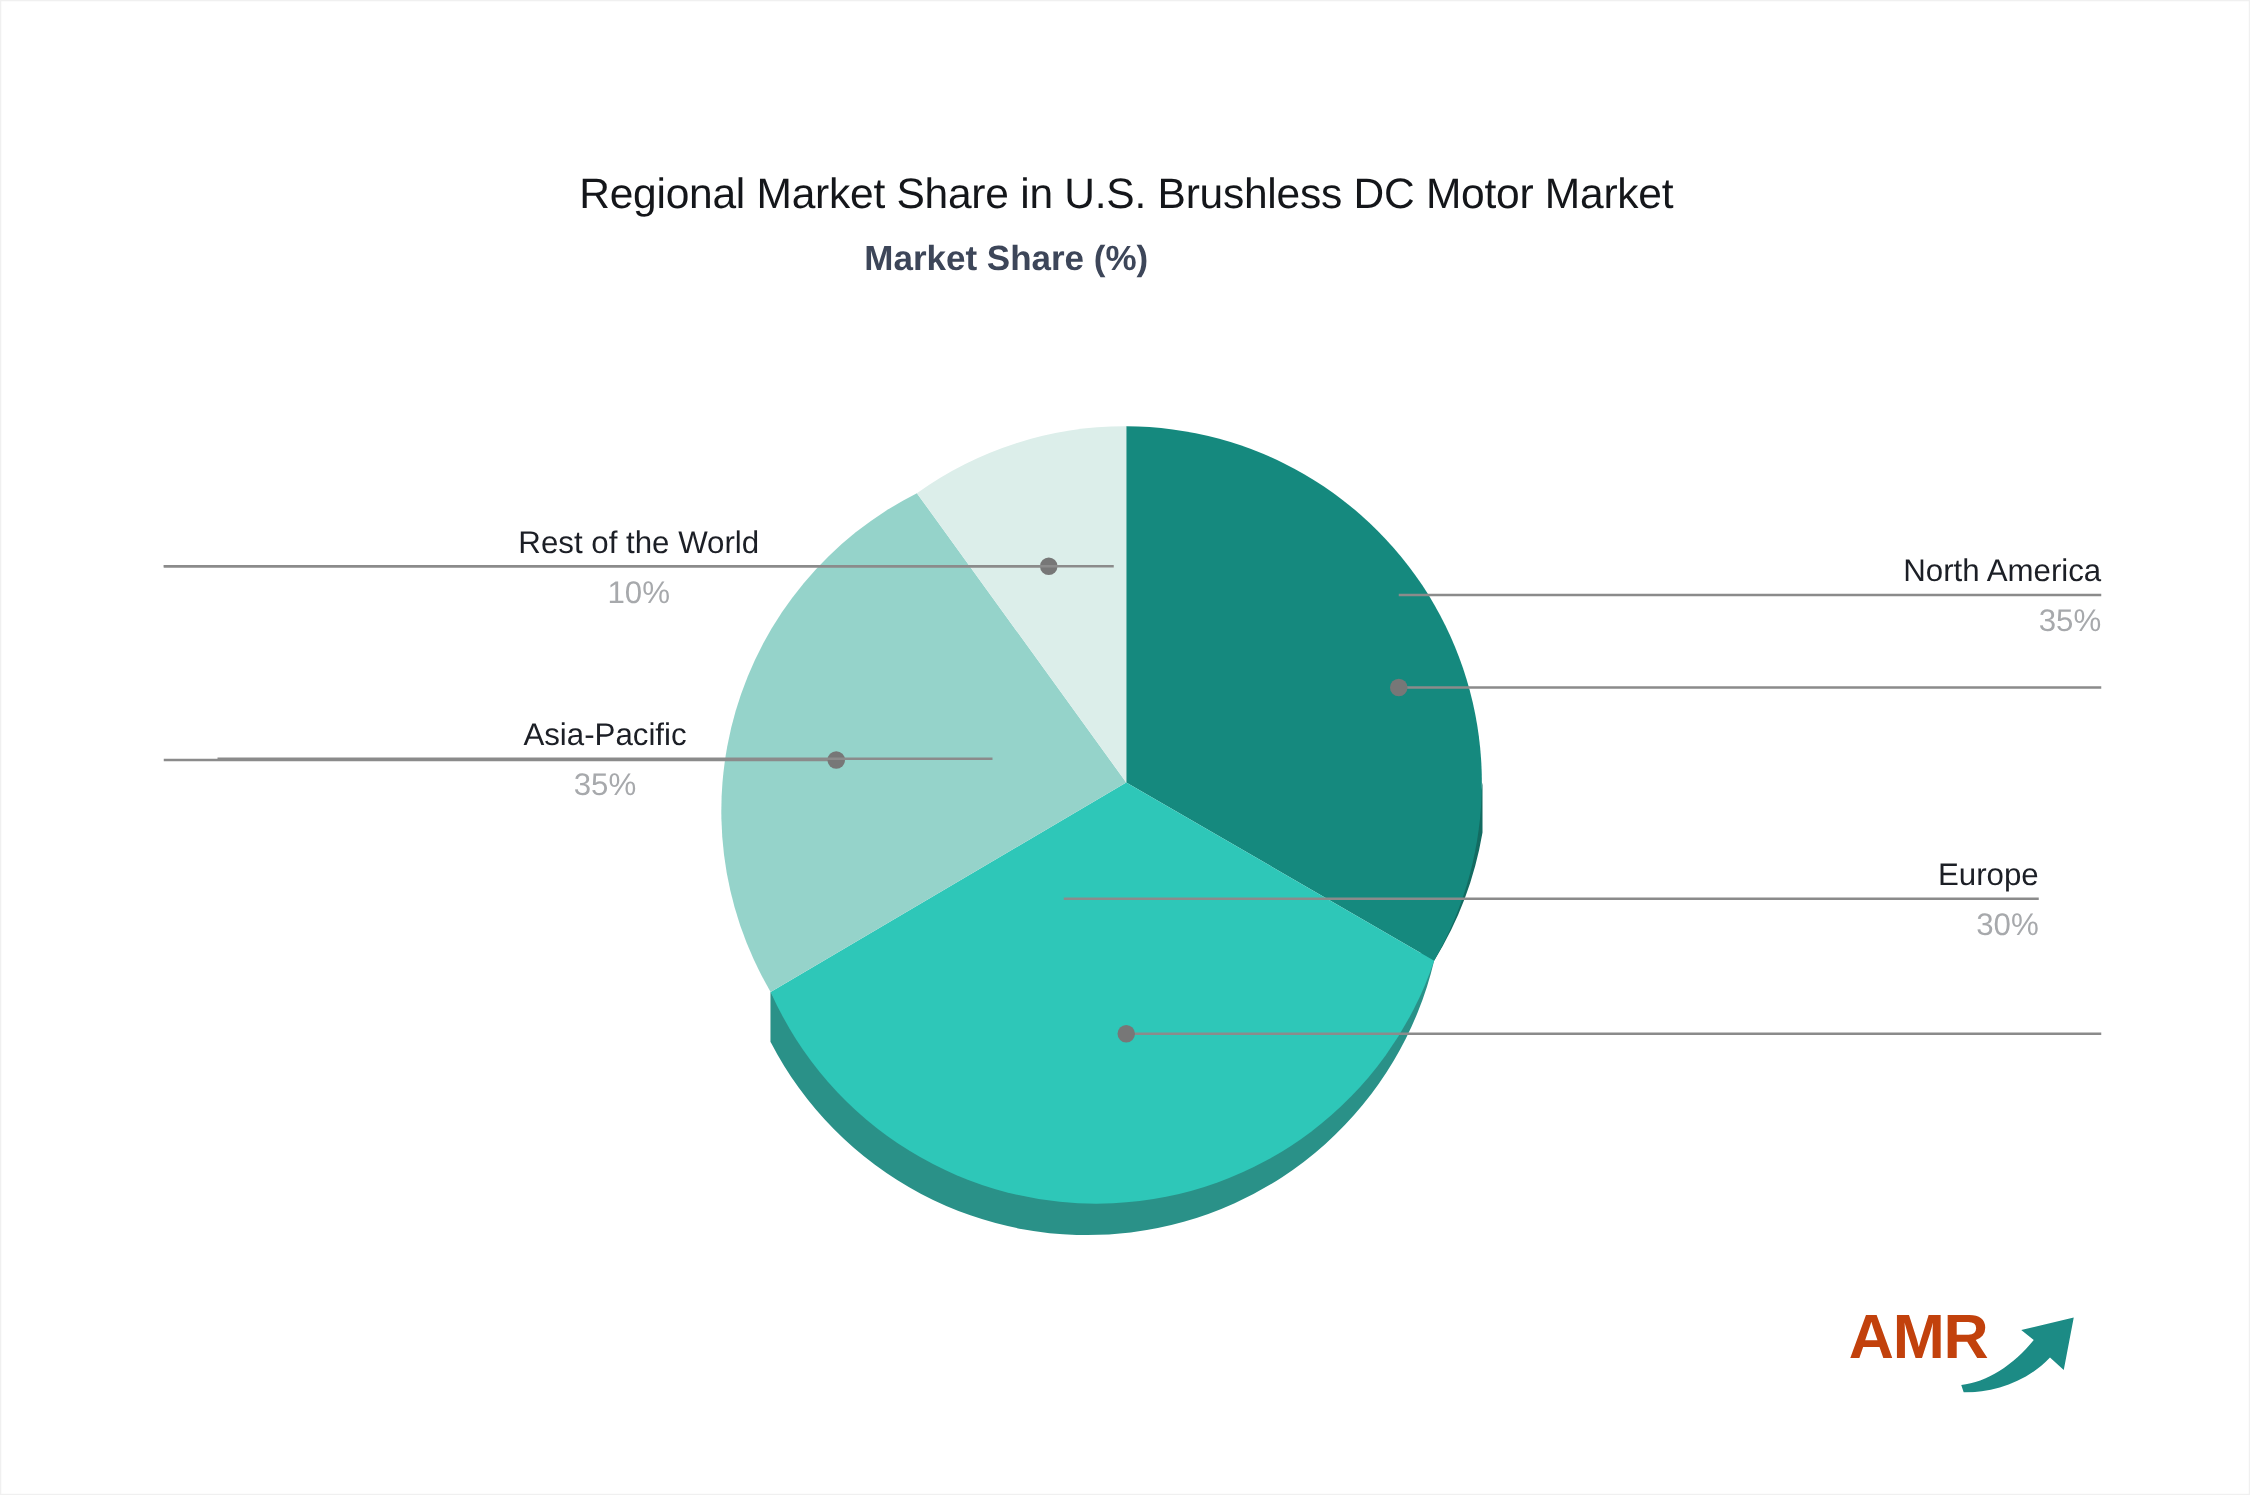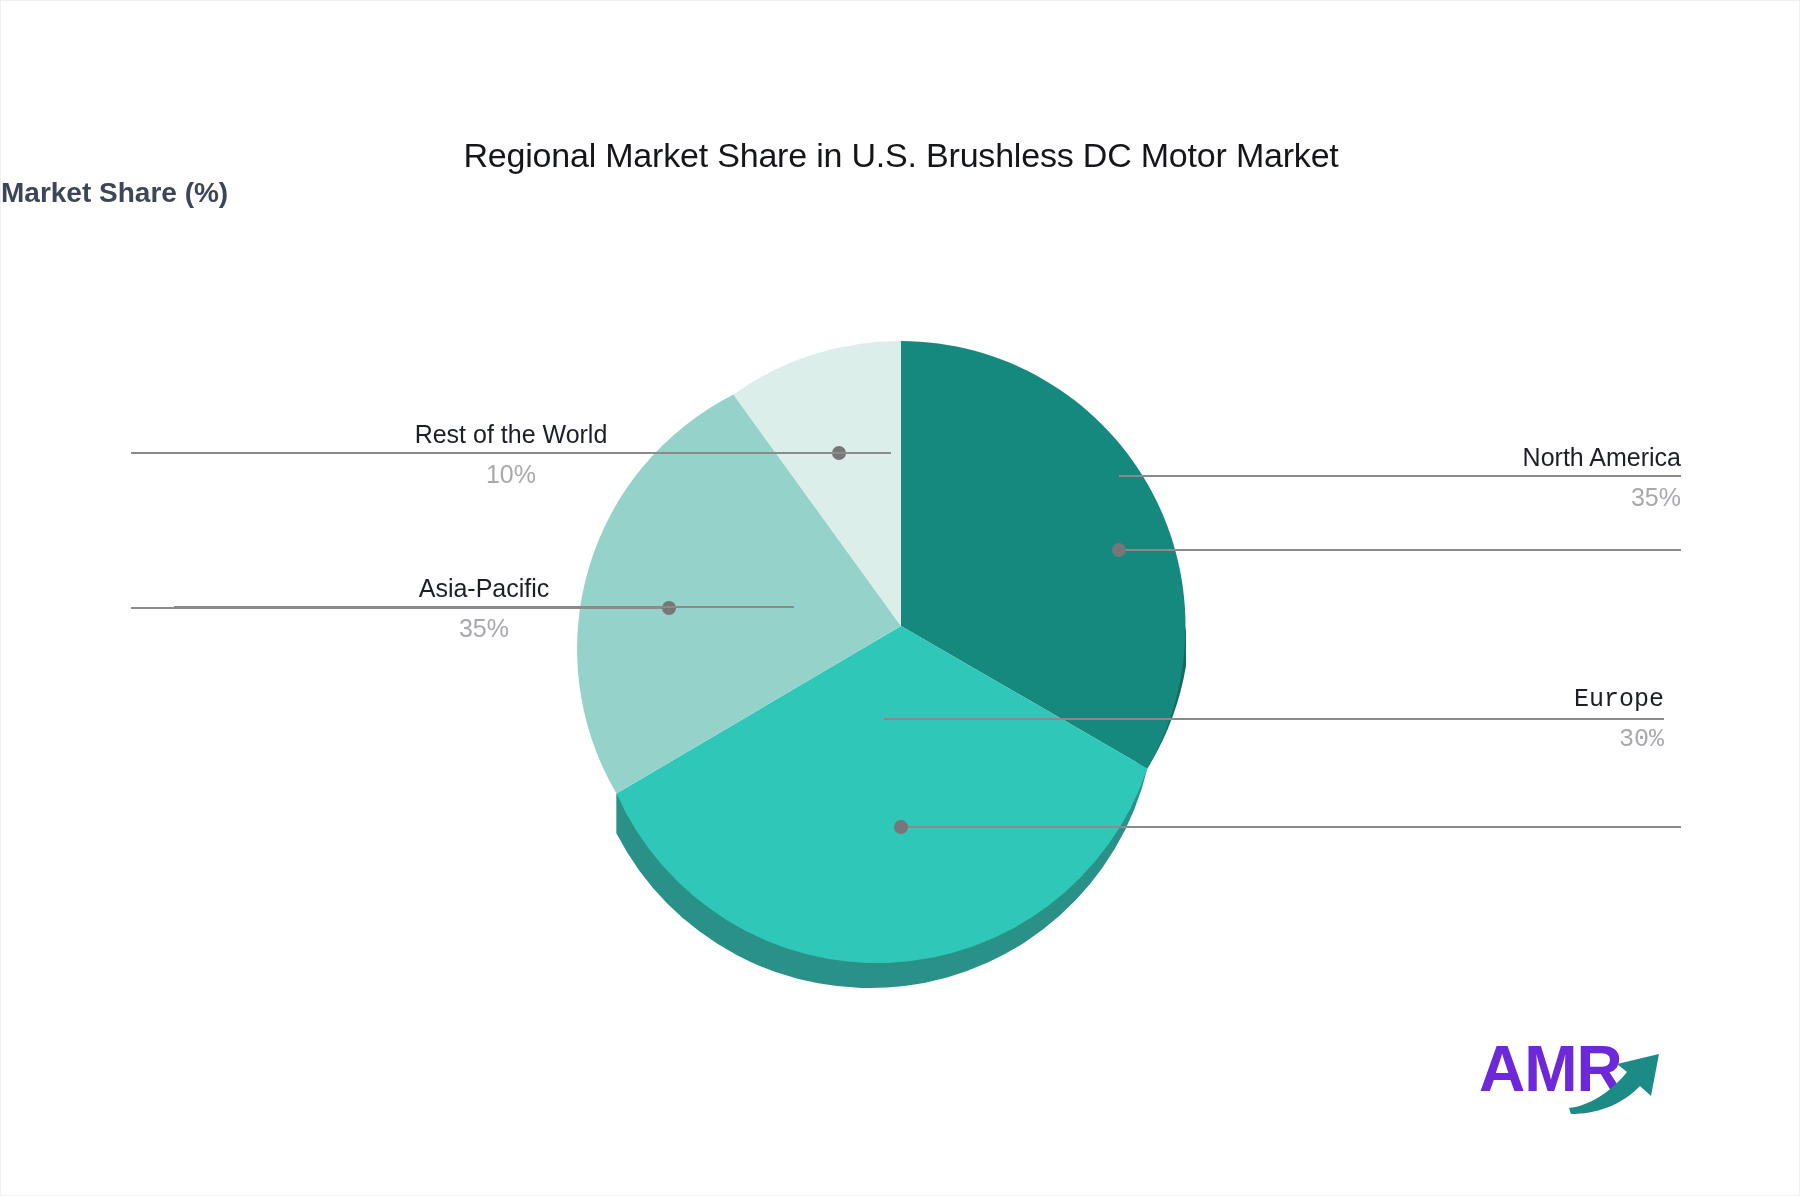--- a/index.html
+++ b/index.html
@@ -28,22 +28,23 @@
     width: 1800px;
     text-align: center;
     font-size: 34px;
     font-weight: normal;
     color: #14161a;
     letter-spacing: -0.2px;
   }
   #chart-subtitle {
     position: absolute;
     left: 0;
-    top: 176px;
+    top: 190px;
     width: 1608px;
+    text-align: center;
     font-size: 28px;
     font-weight: bold;
     color: #3d4659;
   }
 
   
   #pie-svg {
     position: absolute;
     left: 0;
     top: 0;
@@ -75,37 +76,37 @@
     white-space: nowrap;
   }
   .callout.left  .cl-name,
   .callout.left  .cl-value { text-align: center; }
   .callout.right .cl-name,
   .callout.right .cl-value { text-align: right; }
 
   #callout-row  { left: 130px; top: 418px; width: 760px; }
   #callout-ap   { left: 130px; top: 572px; width: 620px; margin-left: 43px; }
   #callout-na   { left: 1118px; top: 424px; width: 562px; margin-top: 17px; }
-  #callout-eu   { left: 883px;  top: 684px; width: 780px; font-family: Liberation Mono, monospace; }
+  #callout-eu   { left: 850px;  top: 684px; width: 780px; }
 
   
   #amr-logo {
     position: absolute;
     left: 1478px;
     top: 1035px;
     width: 200px;
     height: 80px;
   }
   #amr-wordmark {
     position: absolute;
     left: 0;
     top: 2px;
-    font-size: 64px;
+    font-size: 50px;
     font-weight: bold;
-    color: #6d28d9;
+    color: #c2410c;
     letter-spacing: -1px;
     line-height: 62px;
   }
   #amr-arrow {
     position: absolute;
     left: 88px;
     top: 8px;
     width: 112px;
     height: 70px;
   }

